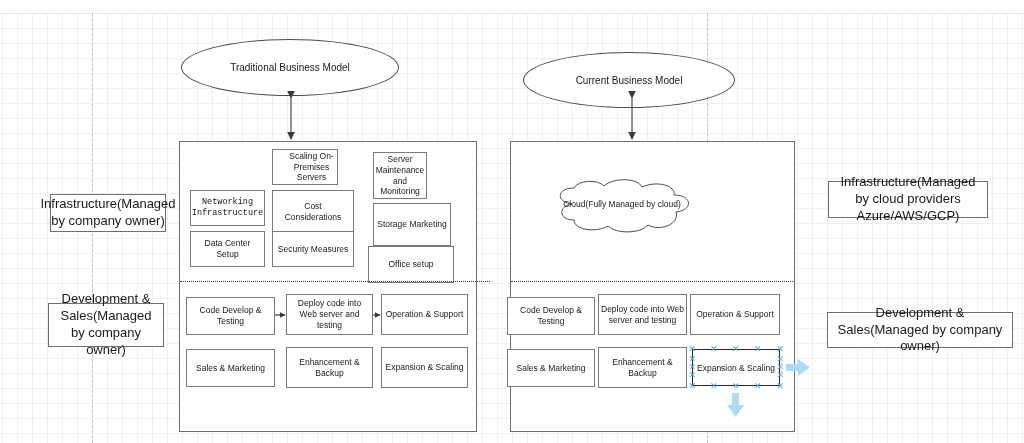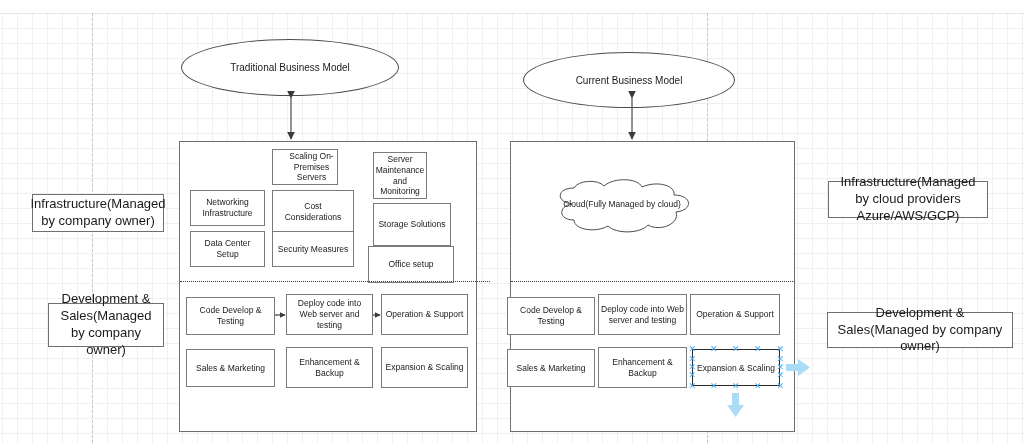--- a/index.html
+++ b/index.html
@@ -150,28 +150,28 @@
 
   <div class="panel" style="left:510px; top:141px; width:285px; height:291px;"></div>
 
   <div class="node" style="left:272px; top:149px; width:66px; height:36px;padding-left:15px;">
     <span>Scaling On-Premises Servers</span>
   </div>
   <div class="node" style="left:373px; top:152px; width:54px; height:47px;">
     <span>Server Maintenance and Monitoring</span>
   </div>
 
-  <div class="node" style="left:190px; top:190px; width:75px; height:36px;">
+  <div class="node" style="left:190px; top:190px; width:75px; height:36px;font-family:Liberation Mono, monospace;">
     <span>Networking Infrastructure</span>
   </div>
   <div class="node" style="left:272px; top:190px; width:82px; height:44px;">
     <span>Cost Considerations</span>
   </div>
   <div class="node" style="left:373px; top:203px; width:78px; height:43px;">
-    <span>Storage Solutions</span>
+    <span>Storage Marketing</span>
   </div>
 
   <div class="node" style="left:272px; top:231px; width:82px; height:36px;">
     <span>Security Measures</span>
   </div>
   <div class="node" style="left:190px; top:231px; width:75px; height:36px;">
     <span>Data Center Setup</span>
   </div>
   <div class="node" style="left:368px; top:246px; width:86px; height:37px;">
     <span>Office setup</span>
@@ -248,21 +248,21 @@
   <div class="handle" style="left:688.5px; top:364px;">✕</div>
   <div class="handle" style="left:776.5px; top:364px;">✕</div>
   <div class="handle" style="left:688.5px; top:372px;">✕</div>
   <div class="handle" style="left:776.5px; top:372px;">✕</div>
   <div class="handle" style="left:688.5px; top:382.5px;">✕</div>
   <div class="handle" style="left:710px;   top:382.5px;">✕</div>
   <div class="handle" style="left:732px;   top:382.5px;">✕</div>
   <div class="handle" style="left:754px;   top:382.5px;">✕</div>
   <div class="handle" style="left:776.5px; top:382.5px;">✕</div>
 
-  <div class="region-box" style="left:32px; top:194px; width:132px; height:38px;">
+  <div class="region-box" style="left:50px; top:194px; width:116px; height:38px;">
     <span>Infrastructure(Managed by company owner)</span>
   </div>
   <div class="region-box" style="left:48px; top:303px; width:116px; height:44px;">
     <span>Development &amp; Sales(Managed by company owner)</span>
   </div>
   <div class="region-box" style="left:828px; top:181px; width:160px; height:37px;">
     <span>Infrastructure(Managed by cloud providers Azure/AWS/GCP)</span>
   </div>
   <div class="region-box" style="left:827px; top:312px; width:186px; height:36px;">
     <span>Development &amp; Sales(Managed by company owner)</span>

